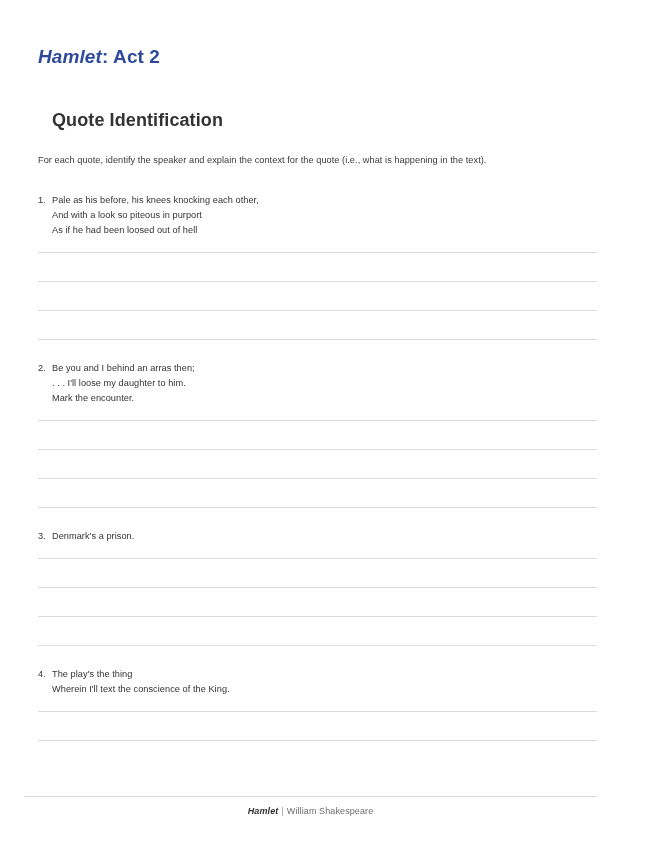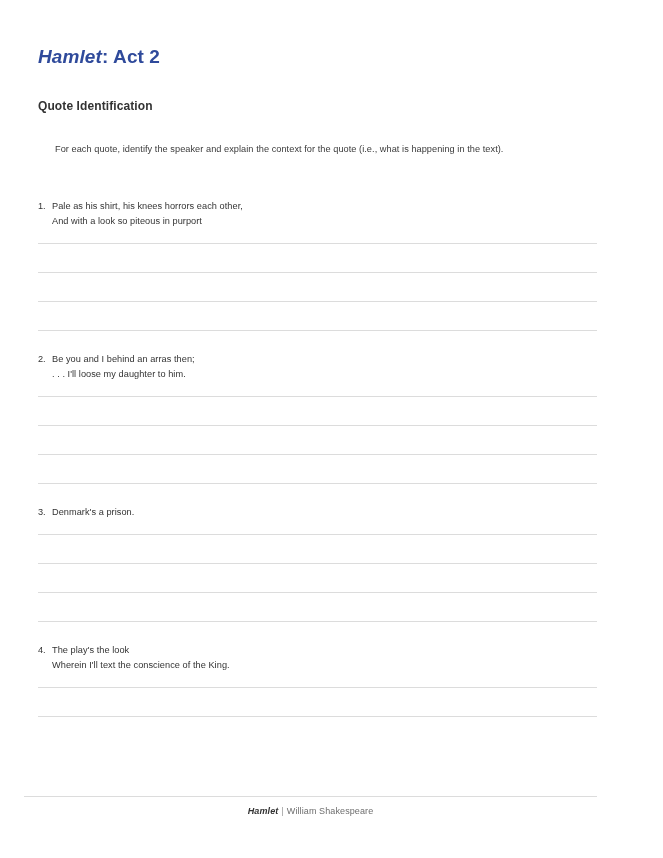--- a/index.html
+++ b/index.html
@@ -31,30 +31,30 @@
     font-weight: 700;
     color: #2f4a9b;
     letter-spacing: 0.1px;
   }
   .doc-title .work {
     font-style: italic;
   }
 
   
   .section-heading {
-    margin: 0;
+    margin: 14px;
     padding-top: 29px;
-    font-size: 12px;
+    font-size: 18px;
     line-height: 16px;
     font-weight: 600;
     color: #333333;
     letter-spacing: 0.1px;
   }
   .instructions {
-    margin: 17px;
+    margin: 0;
     padding-top: 12px;
     font-size: 9.2px;
     line-height: 13px;
     color: #3a3a3a;
     letter-spacing: 0.05px;
   }
 
   
   .questions {
     list-style: none;
@@ -140,37 +140,39 @@
 
   <h2 class="section-heading">Quote Identification</h2>
 
   <p class="instructions">For each quote, identify the speaker and explain the context for the quote (i.e., what is happening in the text).</p>
 
   <ol class="questions">
       <li class="question">
         <div class="quote-block">
           <div class="q-number">1.</div>
           <div class="q-lines">
-            <div class="q-line">Pale as his shirt, his knees horrors each other,</div>
+            <div class="q-line">Pale as his before, his knees knocking each other,</div>
             <div class="q-line">And with a look so piteous in purport</div>
+            <div class="q-line">As if he had been loosed out of hell</div>
           </div>
         </div>
         <div class="answer-lines">
           <div class="rule"></div>
           <div class="rule"></div>
           <div class="rule"></div>
           <div class="rule"></div>
         </div>
       </li>
       <li class="question">
         <div class="quote-block">
           <div class="q-number">2.</div>
           <div class="q-lines">
             <div class="q-line">Be you and I behind an arras then;</div>
             <div class="q-line">. . . I'll loose my daughter to him.</div>
+            <div class="q-line">Mark the encounter.</div>
           </div>
         </div>
         <div class="answer-lines">
           <div class="rule"></div>
           <div class="rule"></div>
           <div class="rule"></div>
           <div class="rule"></div>
         </div>
       </li>
       <li class="question">
@@ -184,21 +186,21 @@
           <div class="rule"></div>
           <div class="rule"></div>
           <div class="rule"></div>
           <div class="rule"></div>
         </div>
       </li>
       <li class="question">
         <div class="quote-block">
           <div class="q-number">4.</div>
           <div class="q-lines">
-            <div class="q-line">The play's the look</div>
+            <div class="q-line">The play's the thing</div>
             <div class="q-line">Wherein I'll text the conscience of the King.</div>
           </div>
         </div>
         <div class="answer-lines">
           <div class="rule"></div>
           <div class="rule"></div>
         </div>
       </li>
     </ol>
 

